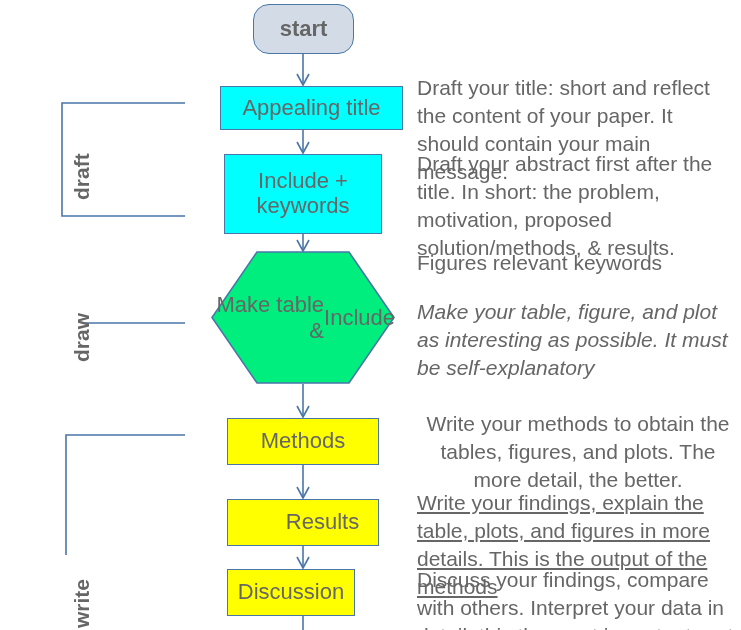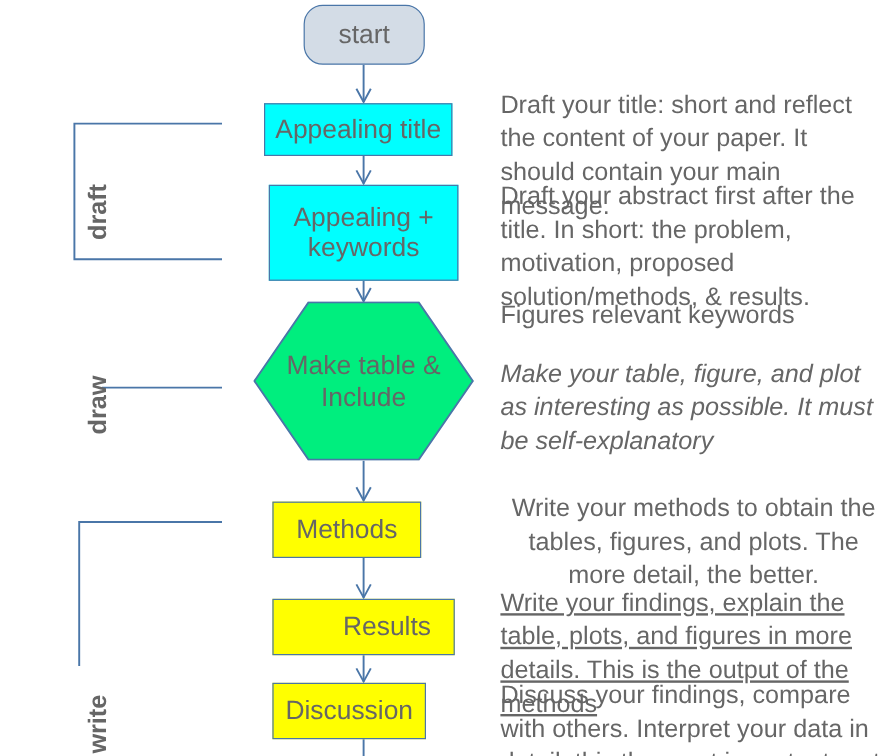--- a/index.html
+++ b/index.html
@@ -30,42 +30,43 @@
     border: 1.5px solid #4A76A8;
   }
 
   .node-start {
     left: 253px;
     top: 4px;
     width: 101px;
     height: 50px;
     background: #D3DCE6;
     border-radius: 16px;
+    font-weight: bold;
   }
 
   .node-title {
     left: 220px;
     top: 86px;
-    width: 157px;
+    width: 183px;
     height: 44px;
     background: #00FFFF;
   }
 
   .node-abstract {
     left: 224px;
     top: 154px;
     width: 158px;
     height: 80px;
     background: #00FFFF;
   }
 
   .node-methods {
     left: 227px;
     top: 418px;
-    width: 124px;
+    width: 152px;
     height: 47px;
     background: #FFFF00;
   }
 
   .node-results {
     left: 227px;
     top: 499px;
     width: 152px;
     height: 47px;
     background: #FFFF00;
@@ -89,21 +90,20 @@
     height: 133px;
   }
   .node-hex svg { display: block; }
   .hex-label {
     position: absolute;
     left: 0;
     top: 0;
     width: 184px;
     height: 133px;
     display: flex;
-    flex-direction: column;
     align-items: center;
     justify-content: center;
     font-size: 22px;
     line-height: 1.15;
     color: #666666;
     text-align: right;
   }
 
   
   .edges {
@@ -183,21 +183,21 @@
 <div class="node node-start">
   <span>start</span>
 </div>
 
 <div class="node node-title">
   <span>Appealing title</span>
 </div>
 
 <div class="node node-abstract">
   <span>
-    <span>Appealing +</span><br>
+    <span>Include +</span><br>
     <span>keywords</span>
   </span>
 </div>
 
 <div class="node-hex">
   <svg width="184" height="133" viewBox="0 0 184 133">
     <polygon points="46,1 138,1 183,66.5 138,132 46,132 1,66.5" fill="#00EE7E" stroke="#4A76A8" stroke-width="1.6"></polygon>
   </svg>
   <div class="hex-label">
     <span>Make table &amp;</span>

